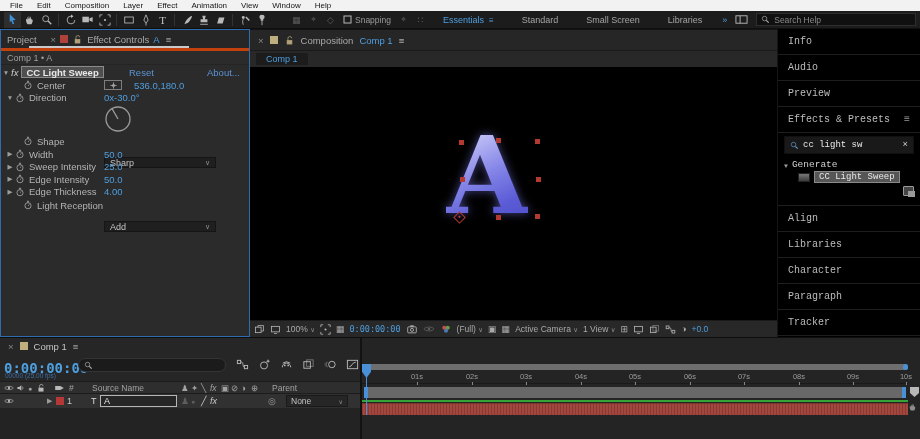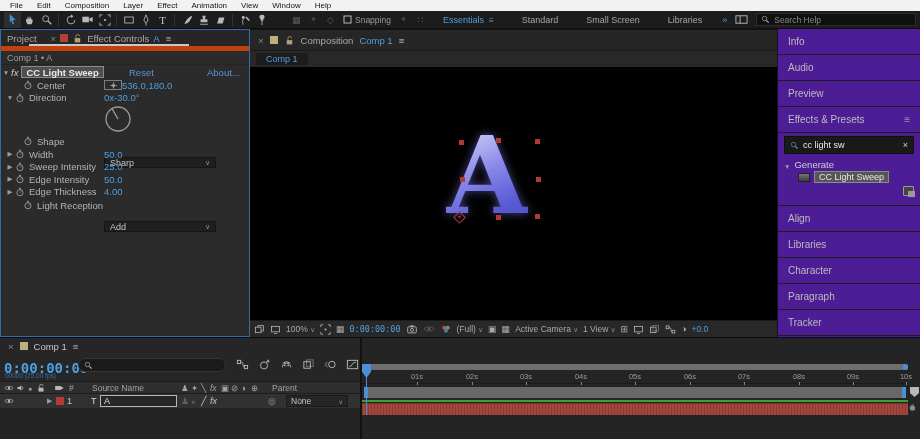--- a/index.html
+++ b/index.html
@@ -22,28 +22,28 @@
   .snapwrap { display:flex; align-items:center; gap:3px; font-size:8.5px; color:#9a9a9a; margin:0 4px; }
   .wslabel { font-size:9px; color:#a4a4a4; margin:0 14px; }
   .wslabel.active { color:#4e9fe0; }
   .helpsearch { display:flex; align-items:center; gap:4px; background:#101010; border:1px solid #2e2e2e; height:13px; width:160px; padding:0 4px; font-size:8.5px; color:#8a8a8a; margin-left:6px; }
 
   
   .main { display:flex; height:308px; background:#232323; }
 
   
   .ecpanel { width:250px; background:#2b2b2b; border:1px solid #2f6bb0; display:flex; flex-direction:column; font-size:9.5px; }
-  .tabbar { height:21px; background:#262626; display:flex; align-items:center; padding:0 6px; color:#a9a9a9; font-size:9.5px; border-bottom:5px solid #c2410c; position:relative; }
+  .tabbar { height:21px; background:#262626; display:flex; align-items:center; padding:0 6px; color:#a9a9a9; font-size:9.5px; border-bottom:3px solid #c2410c; position:relative; }
   .tabbar .menu-g { margin-left:6px; color:#9a9a9a; }
   .activeline { position:absolute; left:28px; bottom:0; width:160px; height:2px; background:#c9c9c9; }
   .crumb { height:14px; display:flex; align-items:center; padding:0 6px; color:#9f9f9f; font-size:9px; background:#2b2b2b; border-bottom:1px solid #242424; }
   .prop { height:12.5px; display:flex; align-items:center; position:relative; color:#b4b4b4; }
   .prop .exp { width:10px; margin-left:4px; font-size:6.5px; color:#9c9c9c; text-align:center; }
   .prop .swi { margin:0 4px 0 8px; }
-  .ctrl { position:absolute; left:103px; display:flex; align-items:center; gap:0; }
+  .ctrl { position:absolute; left:103px; display:flex; align-items:center; gap:12px; }
   .dd { width:112px; height:11px; background:#1f1f1f; border:1px solid #151515; display:flex; align-items:center; justify-content:space-between; padding:0 5px; color:#c2c2c2; font-size:9px;margin-top:43px; }
   .dd .chv { font-size:7px; color:#8f8f8f; }
   .fxname { background:#4f4f4f; border:1px solid #8a8a8a; color:#e8e8e8; padding:0 4px; font-size:9.5px; font-weight:bold; height:12px; display:flex; align-items:center; }
   .linkbtn { color:#5b94d6; }
   .pointbtn { width:18px; height:10px; border:1px solid #7e7e7e; display:flex; align-items:center; justify-content:center; }
   .swatch { width:20px; height:9px; background:#f6f4ea; border:1px solid #8f8f8f; }
   .dialrow { height:30px; position:relative; }
 
   
   .comppanel { flex:1; display:flex; flex-direction:column; background:#282828; border-top:1px solid #141414; }
@@ -52,21 +52,21 @@
   .crumbtab { background:#1c1c1c; color:#4e9fe0; font-size:9px; padding:1px 10px; }
   .viewport { flex:1; background:#000; position:relative; overflow:hidden; }
   .bigA { position:absolute; left:196px; top:56px; font-family:"DejaVu Serif",serif; font-weight:bold; font-size:106px; line-height:1; background:linear-gradient(155deg,#e6e6fb 0%,#b9b9f5 22%,#8585e8 48%,#5b5bd6 75%,#4d4dc6 100%); -webkit-background-clip:text; background-clip:text; color:transparent; filter:drop-shadow(0 0 5px rgba(130,130,255,.55)); }
   .hdl { position:absolute; width:5px; height:5px; background:#b23a30; }
   .anchor { position:absolute; width:9px; height:9px; border:1.5px solid #b23a30; transform:rotate(45deg); }
   .anchor::after { content:""; position:absolute; left:2px; top:2px; width:2px; height:2px; background:#b23a30; }
   .vtoolbar { height:17px; background:#282828; border-top:1px solid #1a1a1a; display:flex; align-items:center; font-size:8.5px; color:#a9a9a9; padding:0 4px; gap:5px; white-space:nowrap; }
   .vtoolbar .chv { font-size:6.5px; color:#8f8f8f; }
 
   
-  .sidebar { width:143px; background:#4c1d95; border-left:1px solid #151515; font-size:10px; }
+  .sidebar { width:143px; background:#000000; border-left:1px solid #151515; font-size:10px;font-family:Liberation Mono, monospace; }
   .sbitem { height:26px; display:flex; align-items:center; justify-content:space-between; padding:0 10px; border-bottom:1px solid #1e1e1e; color:#bcbcbc; }
   .fxsearch { height:18px; display:flex; align-items:center; gap:4px; background:#191919; margin:3px 6px; padding:0 5px; border:1px solid #101010; }
   .fxsearch .q { color:#eaeaea; font-size:9px; flex:1; }
   .fxgroup { height:13px; display:flex; align-items:flex-end; gap:4px; padding-left:6px; color:#d0d0d0; font-size:9.5px; }
   .fxresult { height:14px; display:flex; align-items:center; gap:4px; padding-left:20px; }
   .fxresult .name { background:#565656; border:1px solid #8a8a8a; color:#e8e8e8; font-size:9px; padding:0 4px; }
   .fxicon { width:12px; height:9px; background:linear-gradient(#777,#3c3c3c); border:1px solid #222; }
   .fxfoot { height:22px; border-bottom:1px solid #1e1e1e; display:flex; align-items:flex-start; justify-content:flex-end; padding:2px 6px 0 0; }
   .newfx { width:11px; height:10px; border:1px solid #9a9a9a; border-radius:1px; position:relative; background:#444; }
   .newfx::after { content:""; position:absolute; right:-2px; bottom:-2px; width:7px; height:6px; background:#9a9a9a; }

